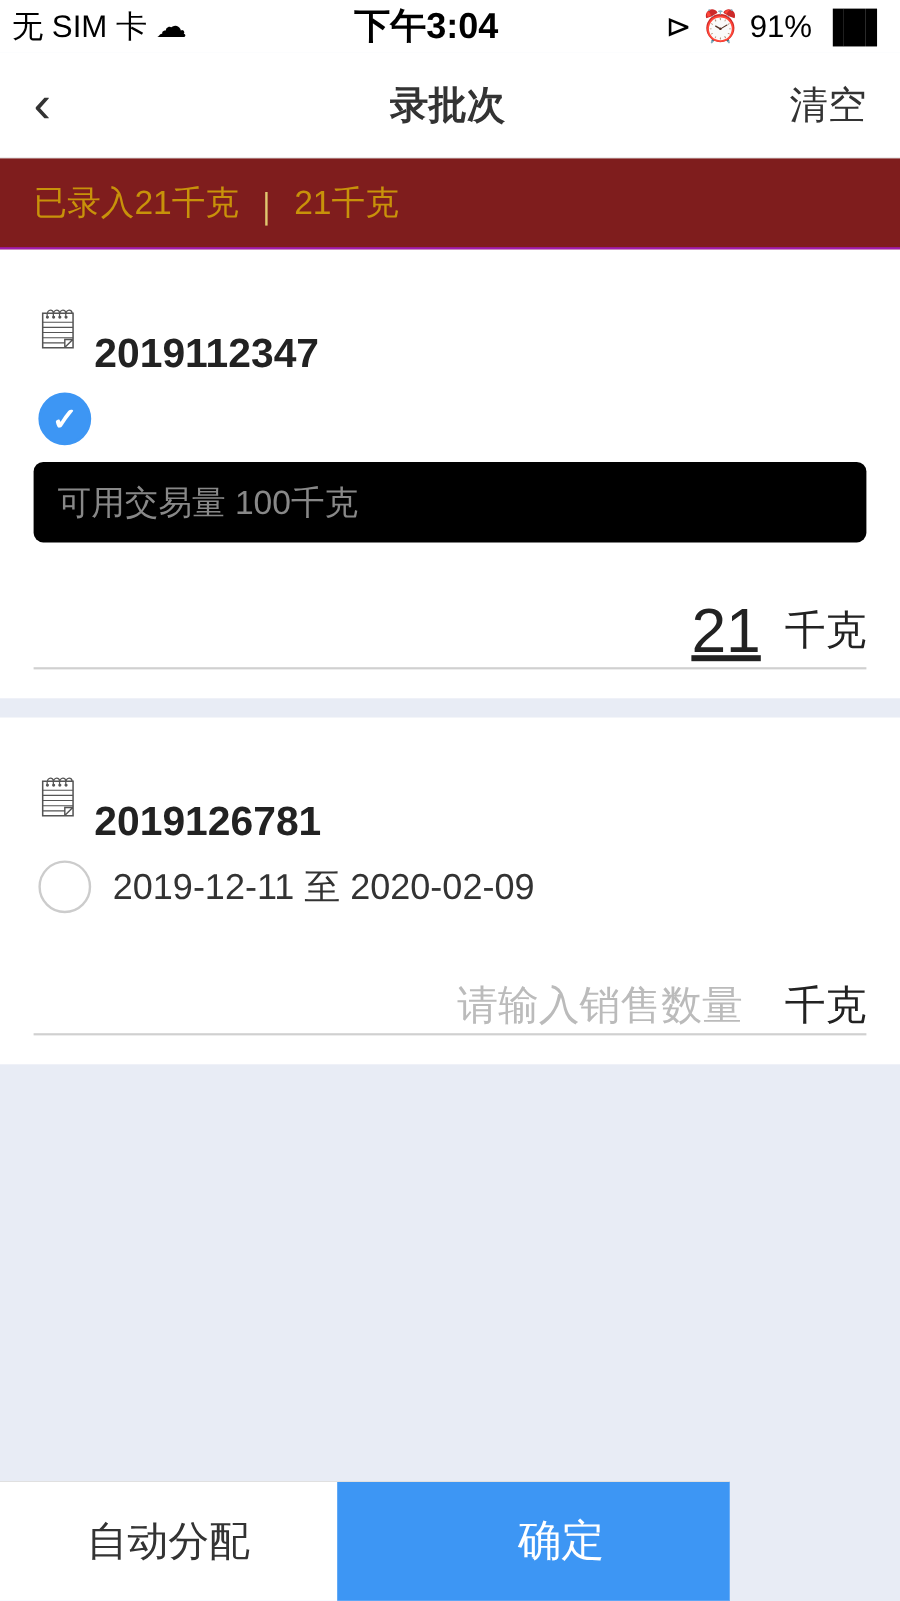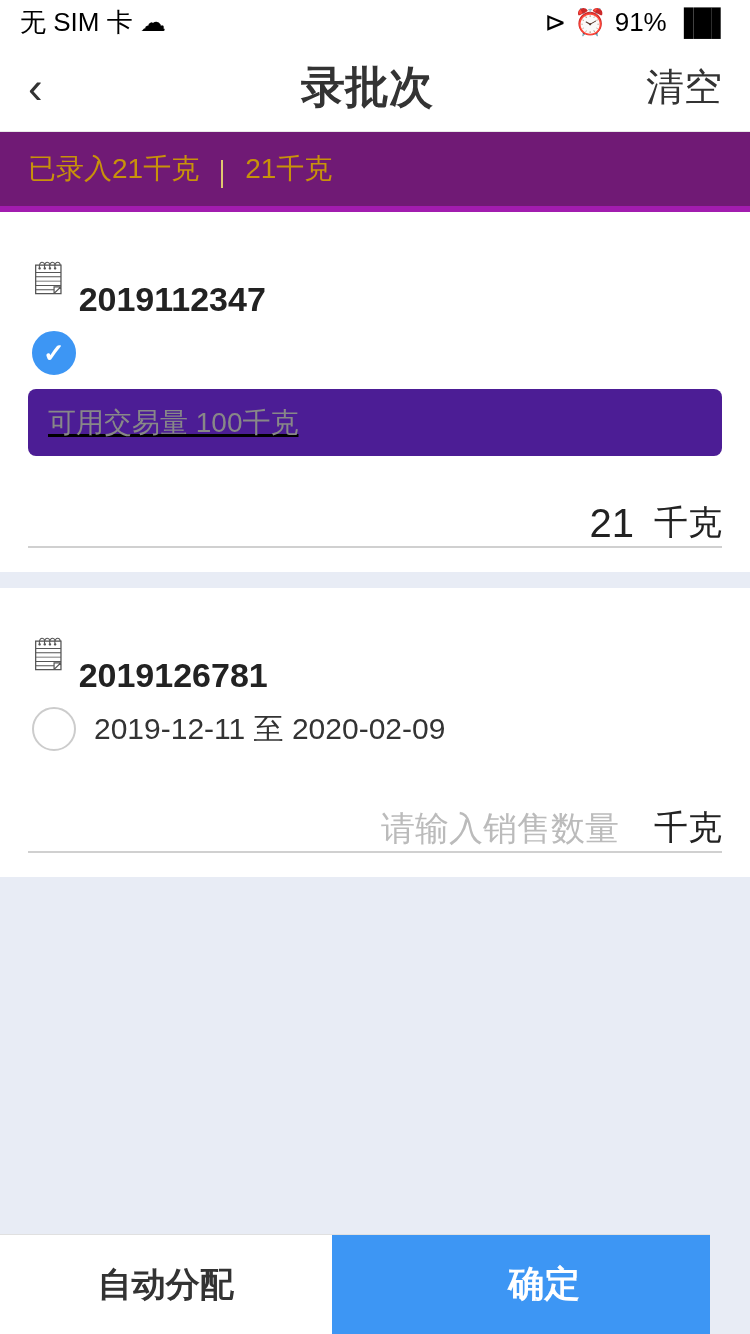--- a/index.html
+++ b/index.html
@@ -12,21 +12,21 @@
       overflow-x: hidden;
       font-size: 32px;
     }
 
     
     .status-bar {
       display: flex;
       justify-content: space-between;
       align-items: center;
       background: #fff;
-      padding: 0 20px;
+      padding: 0 10px;
       height: 44px;
       font-size: 28px;
       font-weight: 500;
     }
     .status-left { display: flex; align-items: center; gap: 10px; font-size: 26px; }
     .status-center { font-size: 30px; font-weight: 600; }
     .status-right { display: flex; align-items: center; gap: 8px; font-size: 26px; }
 
     
     .nav-bar {
@@ -38,38 +38,38 @@
       height: 88px;
       border-bottom: 1px solid #e8e8e8;
     }
     .nav-back {
       font-size: 44px;
       color: #333;
       cursor: pointer;
       width: 60px;
     }
     .nav-title {
-      font-size: 44px;
+      font-size: 32px;
       font-weight: 600;
       color: #333;
     }
     .nav-action {
-      font-size: 38px;
+      font-size: 32px;
       color: #333;
       cursor: pointer;
     }
 
     
     .summary-bar {
-      background: #701a75;
+      background: #7f1d1d;
       padding: 18px 28px;
       display: flex;
       align-items: flex-end;
       gap: 0;
-      border-bottom: 6px solid #a21caf;
+      border-bottom: 2px solid #a21caf;
     }
     .summary-text {
       font-size: 28px;
       color: #c8920a;
     }
     .summary-divider {
       width: 2px;
       height: 28px;
       background: #e0c870;
       margin: 0 22px;
@@ -126,44 +126,45 @@
       content: '✓';
       color: #fff;
       font-size: 26px;
       font-weight: bold;
     }
     .batch-date {
       font-size: 30px;
       color: #333;
     }
     .avail-row {
-      background: #4c1d95;
+      background: #000000;
       border-radius: 8px;
       padding: 14px 20px;
       margin-left: 0;
       margin-bottom: 4px;
       text-decoration: underline;
     }
     .avail-text {
       font-size: 28px;
       color: #888;
     }
 
     
     .qty-row {
       display: flex;
       align-items: center;
       justify-content: flex-end;
       padding: 16px 28px 0 28px;
       gap: 20px;
     }
     .qty-value {
-      font-size: 40px;
+      font-size: 52px;
       font-weight: 500;
       color: #222;
+      text-decoration: underline;
     }
     .qty-unit {
       font-size: 34px;
       color: #222;
     }
     .qty-underline {
       height: 2px;
       background: #d0d0d0;
       margin: 0 28px;
       width: calc(100% - 56px);
@@ -210,26 +211,25 @@
       background: #e8ecf5;
       flex: 1;
       min-height: 460px;
     }
 
     
     .bottom-bar {
       position: fixed;
       bottom: 0;
       left: 0;
-      width: 710px;
+      width: 608px;
       height: 100px;
       display: flex;
       background: #fff;
       border-top: 1px solid #e0e0e0;
-      font-weight: bold;
     }
     .btn-auto {
       flex: 1;
       display: flex;
       align-items: center;
       justify-content: center;
       font-size: 34px;
       color: #333;
       background: #fff;
       cursor: pointer;
@@ -252,20 +252,21 @@
   </style>
 </head>
 <body>
 
 <div class="page-content">
 
   <div class="status-bar">
     <div class="status-left">
       <span>无 SIM 卡 ☁</span>
     </div>
+    <div class="status-center">下午3:04</div>
     <div class="status-right">
       <span>⊳</span>
       <span>⏰</span>
       <span>91%</span>
       <span>▐█▌</span>
     </div>
   </div>
 
   <div class="nav-bar">
     <div class="nav-back">‹</div>

